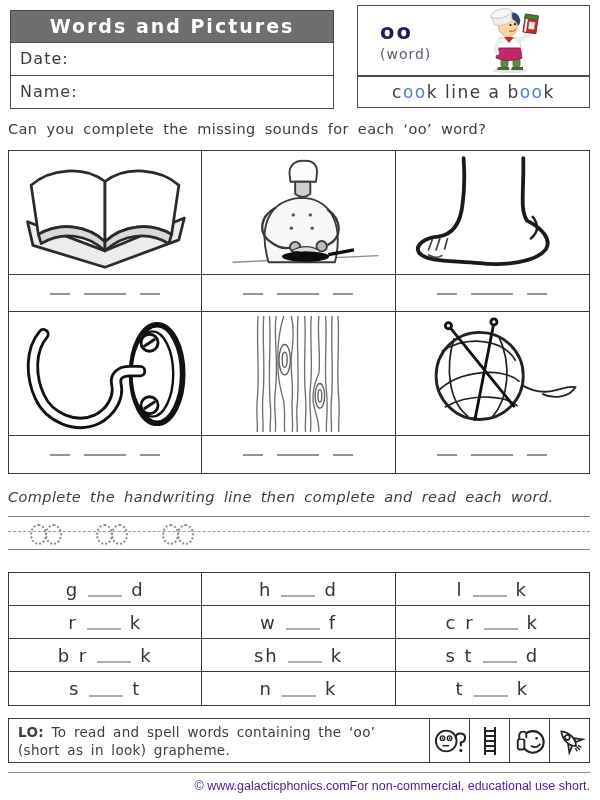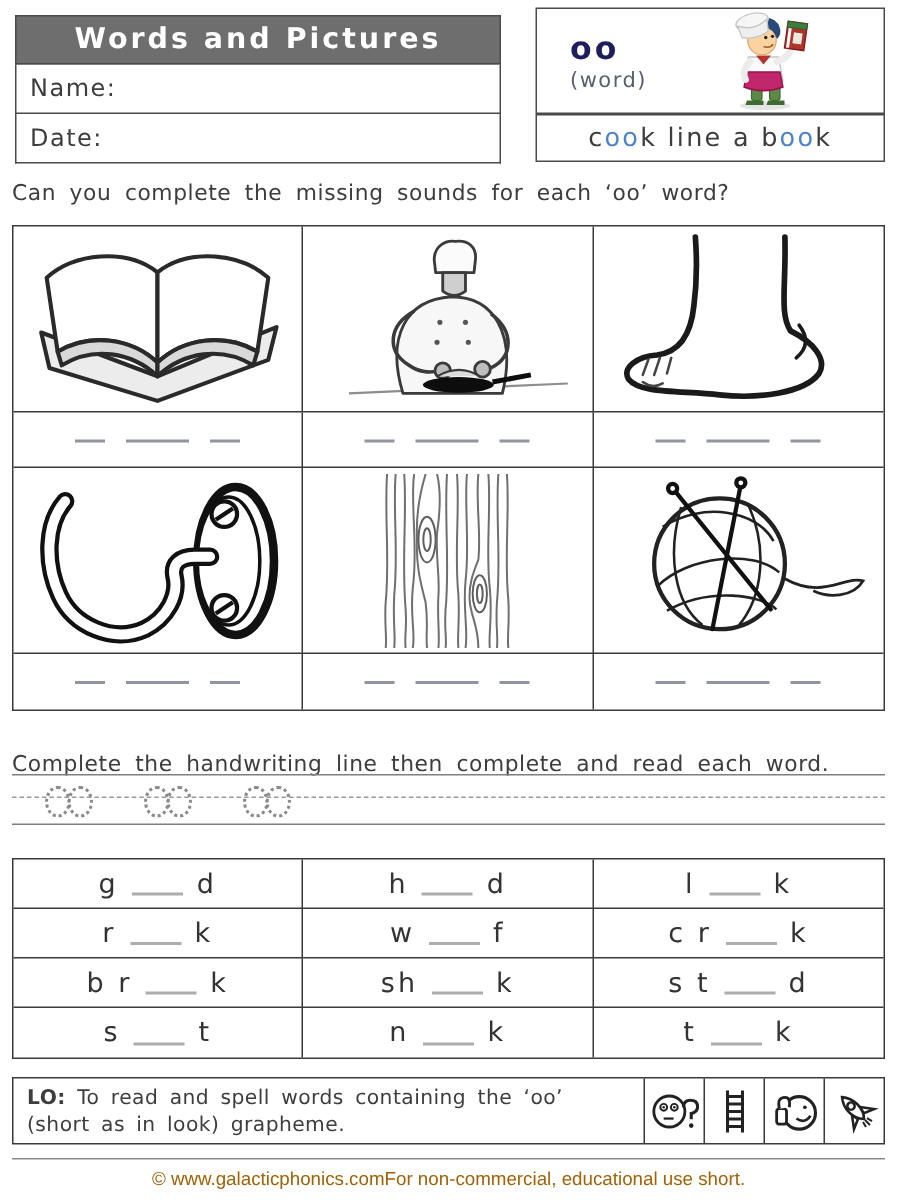--- a/index.html
+++ b/index.html
@@ -62,32 +62,32 @@
   .lo-box { position:absolute; left:8px; top:718px; width:582px; height:45px;
             border:1.5px solid #3a3a3a; display:flex; }
   .lo-text { flex:1; padding:4px 9px; font-size:13.5px; color:#3d3d3d; line-height:1.35;
              letter-spacing:0.3px; word-spacing:3px; }
   .lo-text b { font-weight:bold; }
   .lo-icon { width:40px; border-left:1.5px solid #3a3a3a; display:flex;
              align-items:center; justify-content:center; }
 
   .foot-rule { position:absolute; left:8px; top:772px; width:582px; border-top:1.2px solid #8a8a8a; }
   .foot-text { position:absolute; left:8px; top:779px; width:582px; display:flex;
-               justify-content:center; font-family:"Liberation Sans", sans-serif;
-               font-size:12.5px; color:#a16207; }
+               justify-content:flex-end; font-family:"Liberation Sans", sans-serif;
+               font-size:12.5px; color:#4c1d95; }
 </style>
 </head>
 <body>
 
 <div class="page">
 
   <div class="hdr-left">
     <div class="title-bar">Words and Pictures</div>
+    <div class="hdr-row">Date:</div>
     <div class="hdr-row">Name:</div>
-    <div class="hdr-row">Date:</div>
   </div>
 
   <div class="sound-box">
     <div class="sound-text">
       <div class="grapheme">oo</div>
       <div class="qualifier">(word)</div>
     </div>
     <svg width="78" height="66" viewBox="0 0 70 66">
       <ellipse cx="38" cy="62.5" rx="17" ry="2.8" fill="#e4e4e4"></ellipse>
       <rect x="29" y="47" width="7" height="12" rx="2" fill="#5c8a46" stroke="#41692f" stroke-width="0.8"></rect>
@@ -264,21 +264,21 @@
         <span class="dash long"></span>
         <span class="dash short"></span>
       </div>
     <div class="pblank">
         <span class="dash short"></span>
         <span class="dash long"></span>
         <span class="dash short"></span>
       </div>
   </div>
 
-  <div class="instr" style="top:502px;">Complete the handwriting line then complete and read each word.</div>
+  <div class="instr" style="top:489px;font-style:italic;">Complete the handwriting line then complete and read each word.</div>
 
   <div class="hw-line">
     <div class="hw-mid"></div>
     <div>
         <span class="trgroup" style="left: 22px;">
           <span class="trc"></span>
           <span class="trc"></span>
         </span>
         <span class="trgroup" style="left: 88px;">
           <span class="trc"></span>

